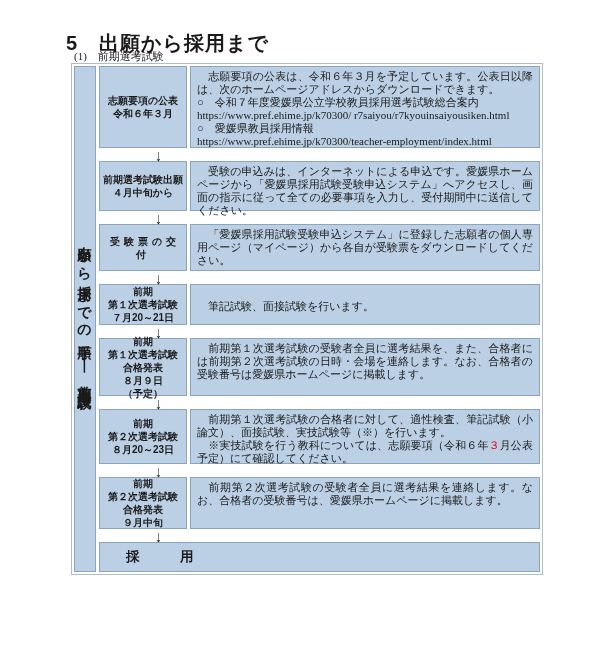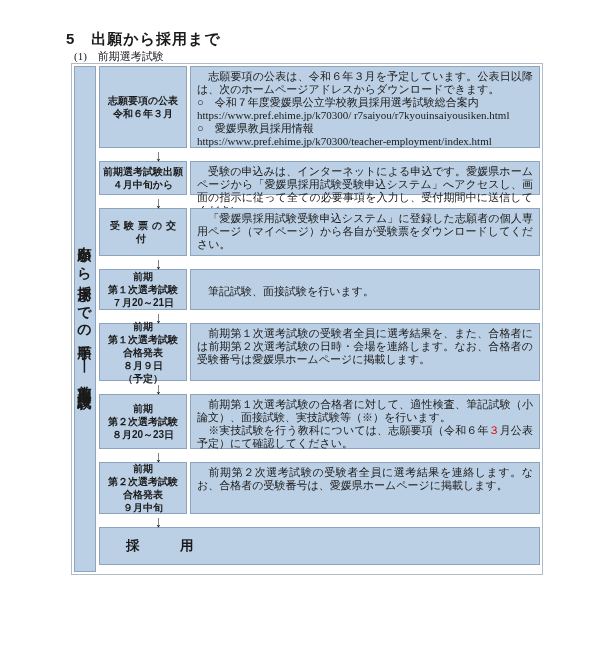--- a/index.html
+++ b/index.html
@@ -11,21 +11,21 @@
   }
   *{box-sizing:border-box;}
   html,body{margin:0;padding:0;}
   body{
     width:600px;height:646px;position:relative;background:#ffffff;
     font-family:"Liberation Sans","DejaVu Sans",sans-serif;color:var(--ink);
     overflow:hidden;
   }
   .page-title{
     position:absolute;left:66px;top:30px;
-    font-size:15px;font-weight:bold;letter-spacing:1px;white-space:pre;
+    font-size:20px;font-weight:bold;letter-spacing:1px;white-space:pre;
   }
   .page-subtitle{
     position:absolute;left:74px;top:49px;
     font-family:"Liberation Serif","DejaVu Serif",serif;
     font-size:11px;white-space:pre;text-align:center;
   }
   .flow-table{
     position:absolute;left:71px;top:63px;width:472px;height:512px;
     border:1px solid var(--frame-border);
     padding:2px;display:flex;gap:3px;background:#fff;
@@ -59,26 +59,26 @@
   .desc-box p{margin:0;}
   .url-line{white-space:nowrap;letter-spacing:0;}
   .red-text{color:var(--red);}
   .arrow-row{
     height:11px;display:flex;align-items:center;
     padding-left:56px;font-size:13px;line-height:1;
   }
   .down-arrow{transform:scaleY(1.25);display:inline-block;}
   .hire-row{margin-bottom:0;}
   .hire-box{
-    flex:1;height:38px;background:var(--box-fill);
+    flex:1;height:30px;background:var(--box-fill);
     border:1px solid var(--box-border);
     display:flex;align-items:center;
     padding-left:26px;font-weight:bold;font-size:13.5px;white-space:pre;
   }
-  .h82{height:82px;} .h50{height:34px;} .h40{height:48px;} .h41{height:41px;}
+  .h82{height:82px;} .h50{height:50px;} .h40{height:48px;} .h41{height:41px;}
   .h58{height:58px;} .h55{height:55px;} .h52{height:52px;}
 </style>
 </head>
 <body>
 
 <div class="page-title">5　出願から採用まで</div>
 <div class="page-subtitle">(1)　前期選考試験</div>
 
 <div class="flow-table">
 

